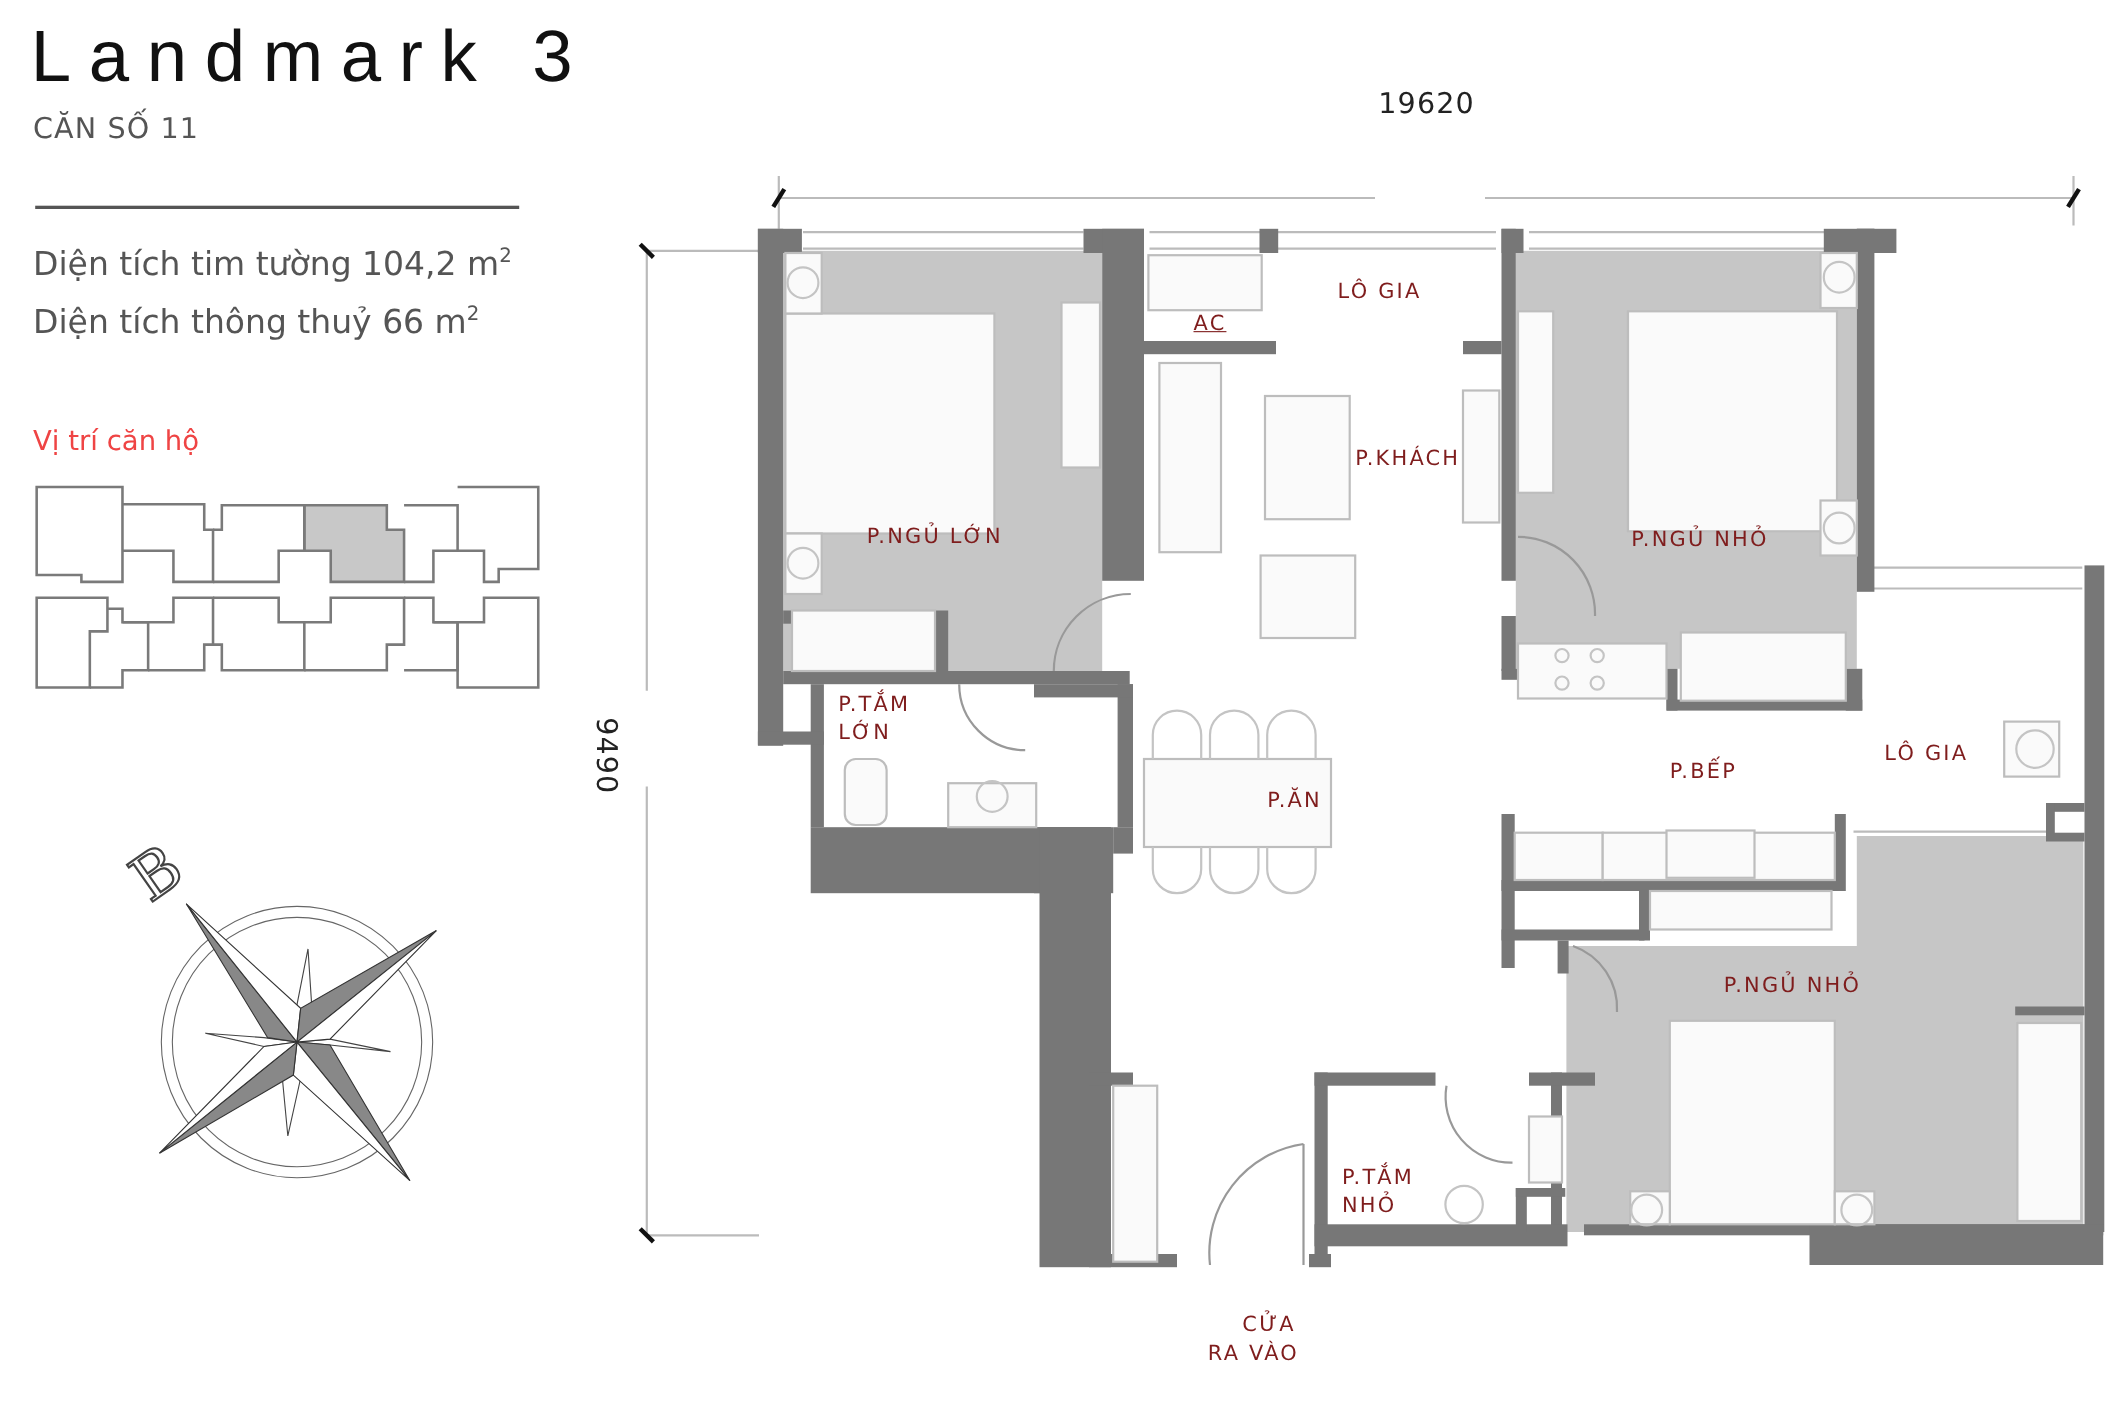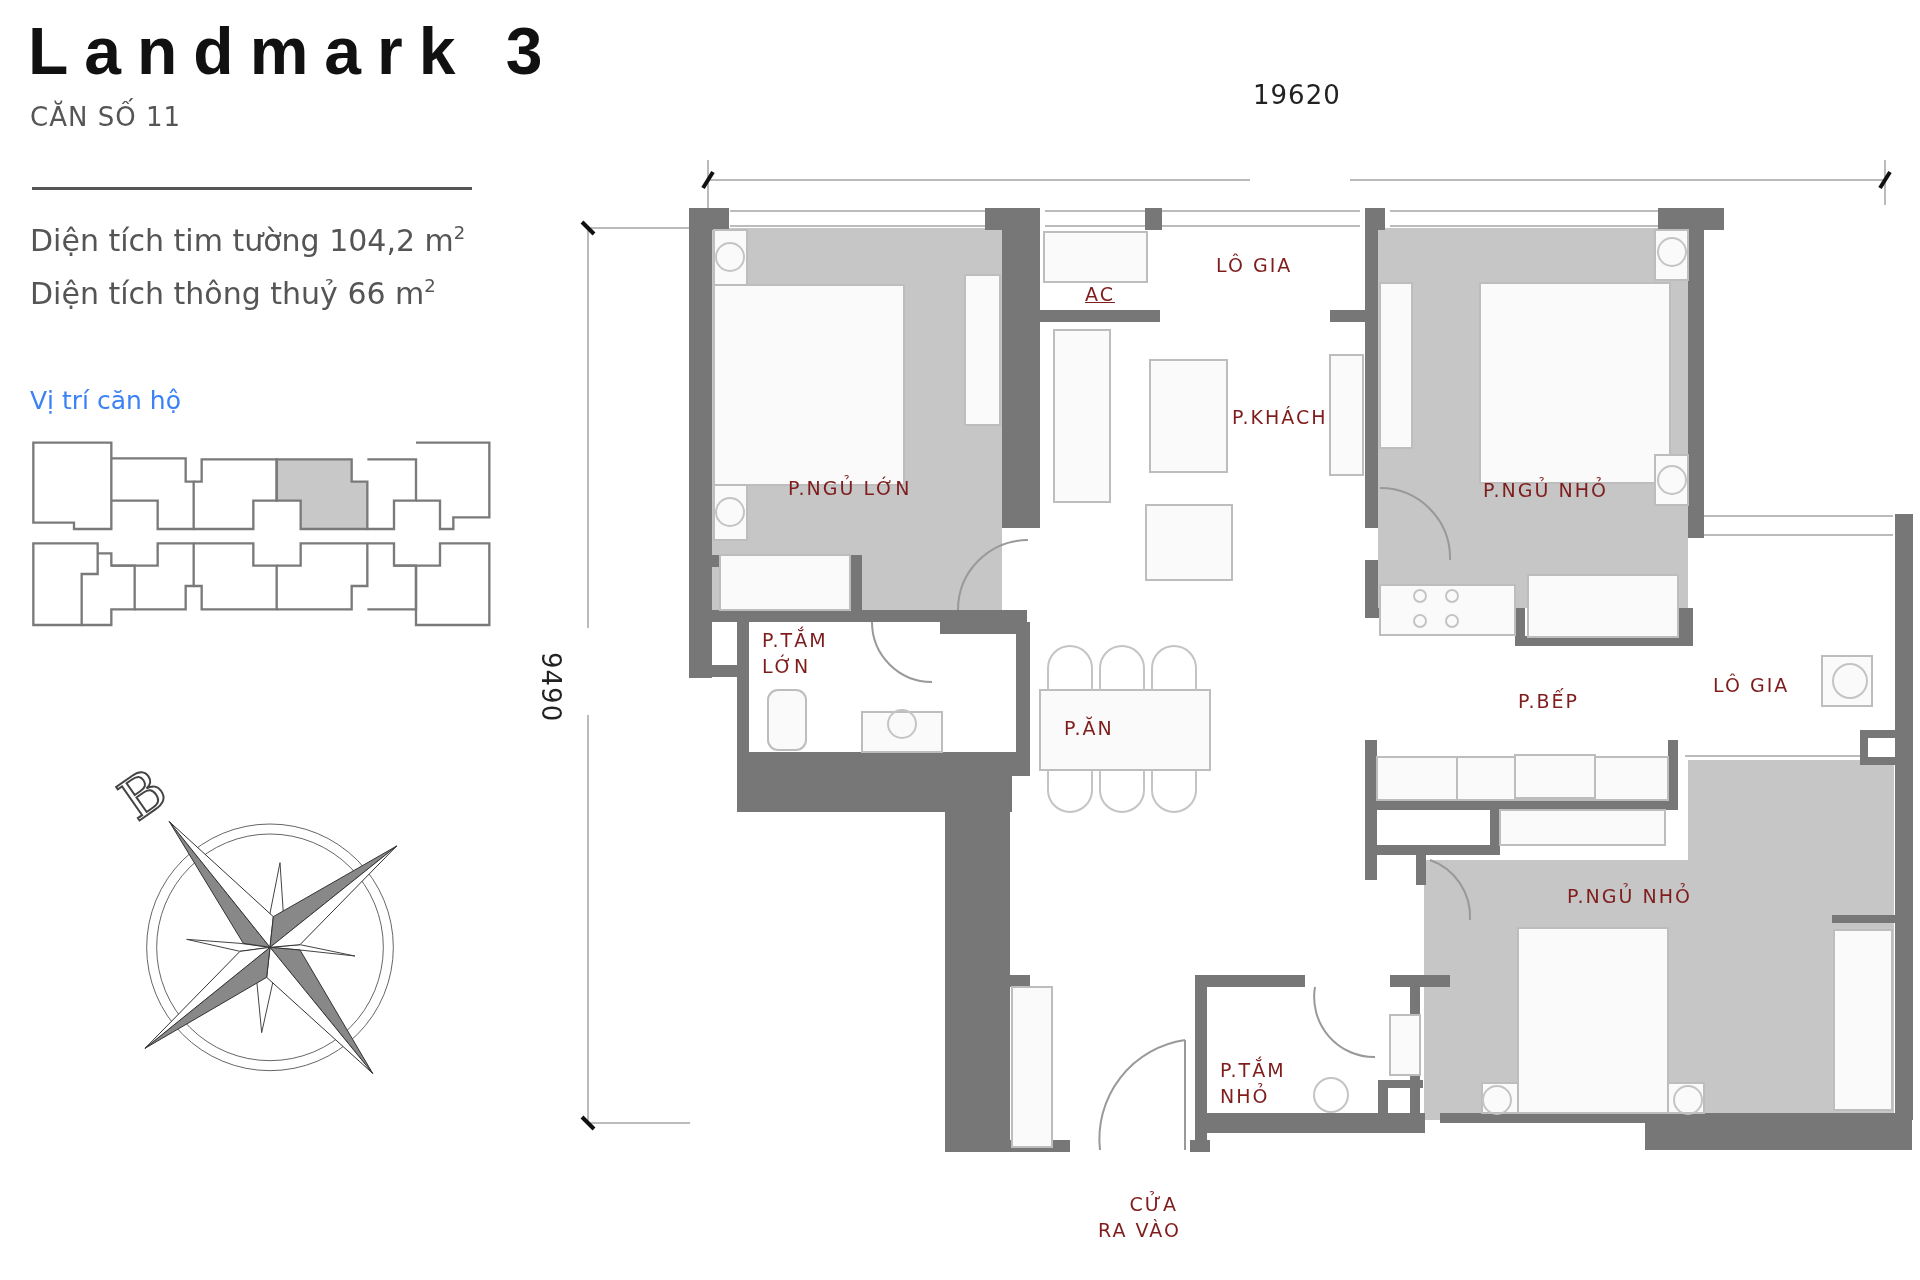--- a/index.html
+++ b/index.html
@@ -1,23 +1,23 @@
 <!DOCTYPE html>
 <html><head>
 <meta charset="utf-8">
 <style>
   html, body { margin:0; padding:0; background:#ffffff; }
   body { width:1920px; height:1280px; position:relative; overflow:hidden; font-family:"DejaVu Sans", sans-serif; }
   .abs { position:absolute; }
-  .title { left:28px; top:18px; font-family:"Liberation Sans", sans-serif; font-weight:bold; font-size:66px; letter-spacing:16px; color:#111; line-height:1; }
+  .title { left:28px; top:18px; font-family:"Liberation Sans", sans-serif; font-weight:normal; font-size:66px; letter-spacing:16px; color:#111; line-height:1; }
   .subtitle { left:30px; top:104px; font-family:"DejaVu Sans", sans-serif; font-size:26px; color:#555; letter-spacing:1px; line-height:1; }
   .rule { left:32px; top:187px; width:440px; height:3px; background:#555; }
   .area { left:30px; font-size:30px; color:#555; line-height:1; }
   .area sup { font-size:18px; vertical-align:12px; }
-  .loc-label { left:30px; top:386px; font-size:25px; color:#3b82f6; }
+  .loc-label { left:30px; top:386px; font-size:25px; color:#ef4444; }
   .room-label { font-family:"DejaVu Sans", sans-serif; font-size:19px; color:#7f1d1d; letter-spacing:2px; line-height:1.35; white-space:nowrap; text-align:left; }
   .dim-text { font-family:"DejaVu Sans", sans-serif; font-size:26px; color:#222; letter-spacing:1px; }
   svg { position:absolute; left:0; top:0; }
 </style>
 </head>
 <body>
 
 <div class="abs title">Landmark 3</div>
 <div class="abs subtitle">CĂN SỐ 11</div>
 <div class="abs rule"></div>
@@ -255,21 +255,21 @@
 
 <div class="abs room-label" style="left:788px; top:476px;">P.NGỦ LỚN</div>
 <div class="abs room-label" style="left:1085px; top:282px;text-decoration:underline;">AC</div>
 <div class="abs room-label" style="left:1216px; top:253px;">LÔ GIA</div>
 <div class="abs room-label" style="left:1232px; top:405px;">P.KHÁCH</div>
 <div class="abs room-label" style="left:1483px; top:478px;">P.NGỦ NHỎ</div>
 <div class="abs" style="left:762px; top:628px;">
   <div class="room-label">P.TẮM</div>
   <div class="room-label">LỚN</div>
 </div>
-<div class="abs room-label" style="left:1064px; top:716px;">P.ĂN</div>
+<div class="abs room-label" style="left:1152px; top:716px;">P.ĂN</div>
 <div class="abs room-label" style="left:1518px; top:689px;">P.BẾP</div>
 <div class="abs room-label" style="left:1713px; top:673px;">LÔ GIA</div>
 <div class="abs room-label" style="left:1567px; top:884px;">P.NGỦ NHỎ</div>
 <div class="abs" style="left:1220px; top:1058px;">
   <div class="room-label">P.TẮM</div>
   <div class="room-label">NHỎ</div>
 </div>
 <div class="abs" style="left:1098px; top:1160px; text-align:center; width:80px;">
   <div class="room-label" style="text-align:right;margin-top:32px;">CỬA</div>
   <div class="room-label" style="">RA VÀO</div>

